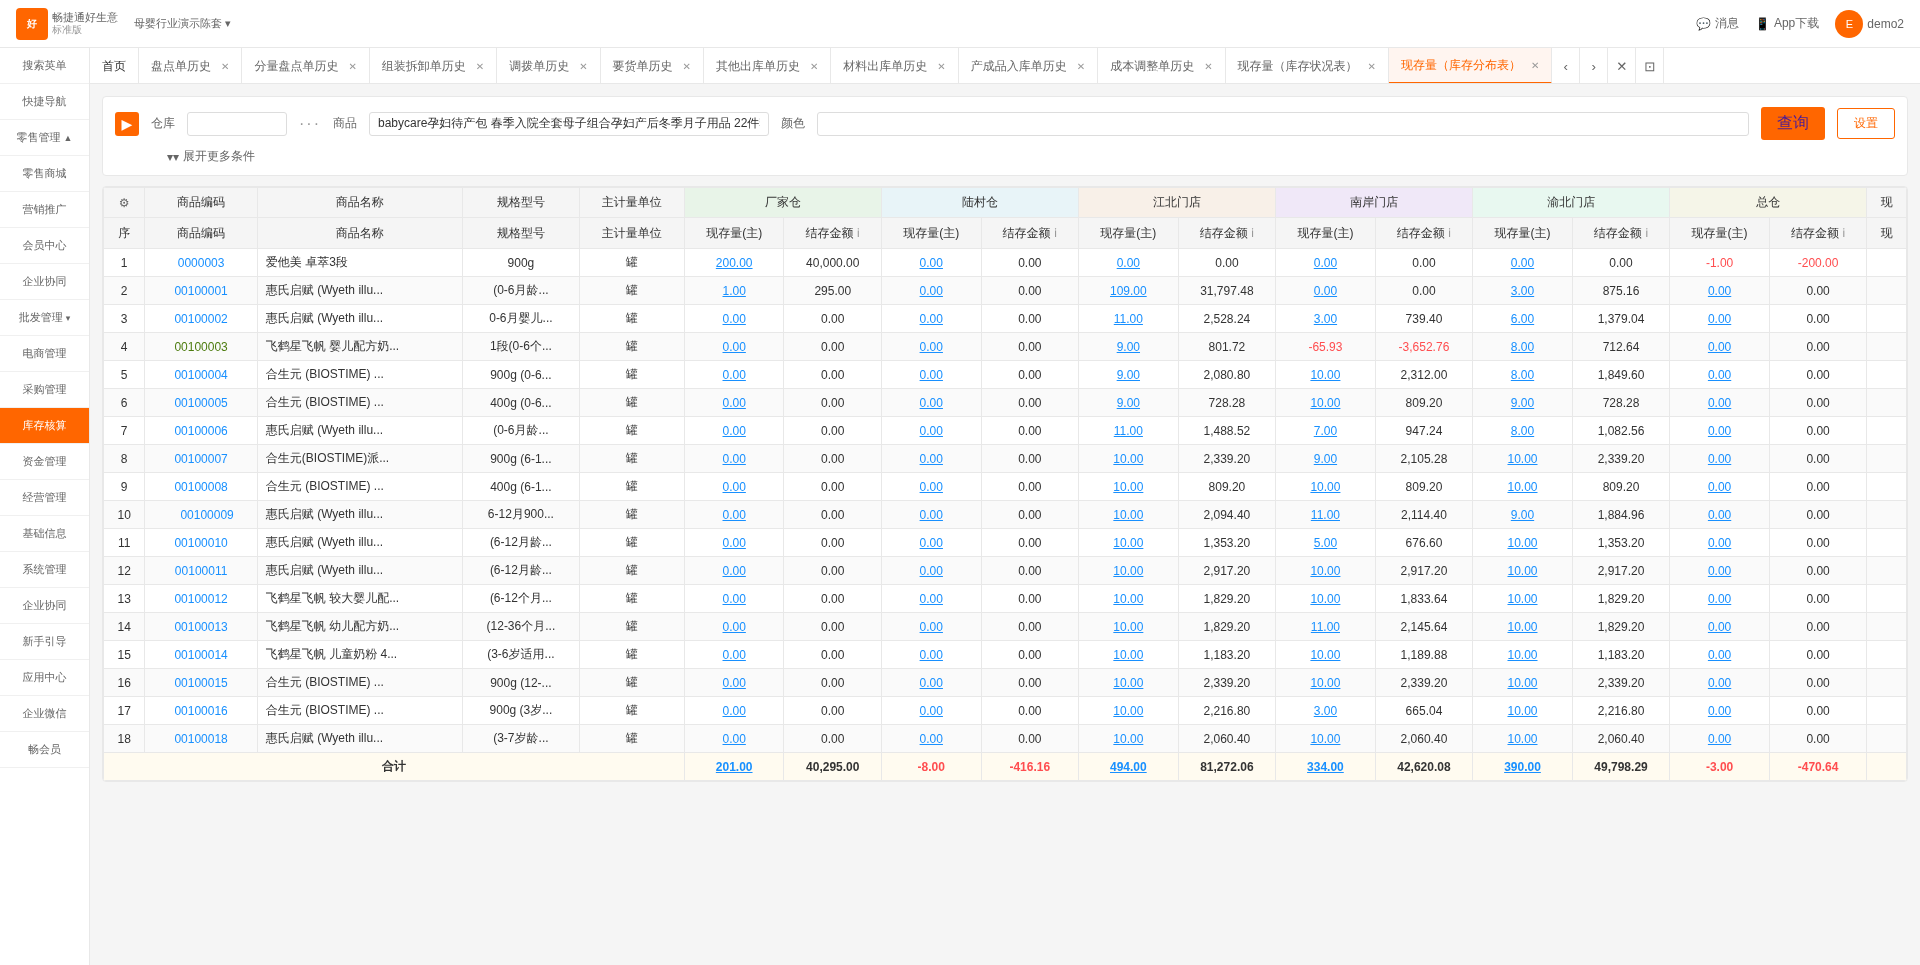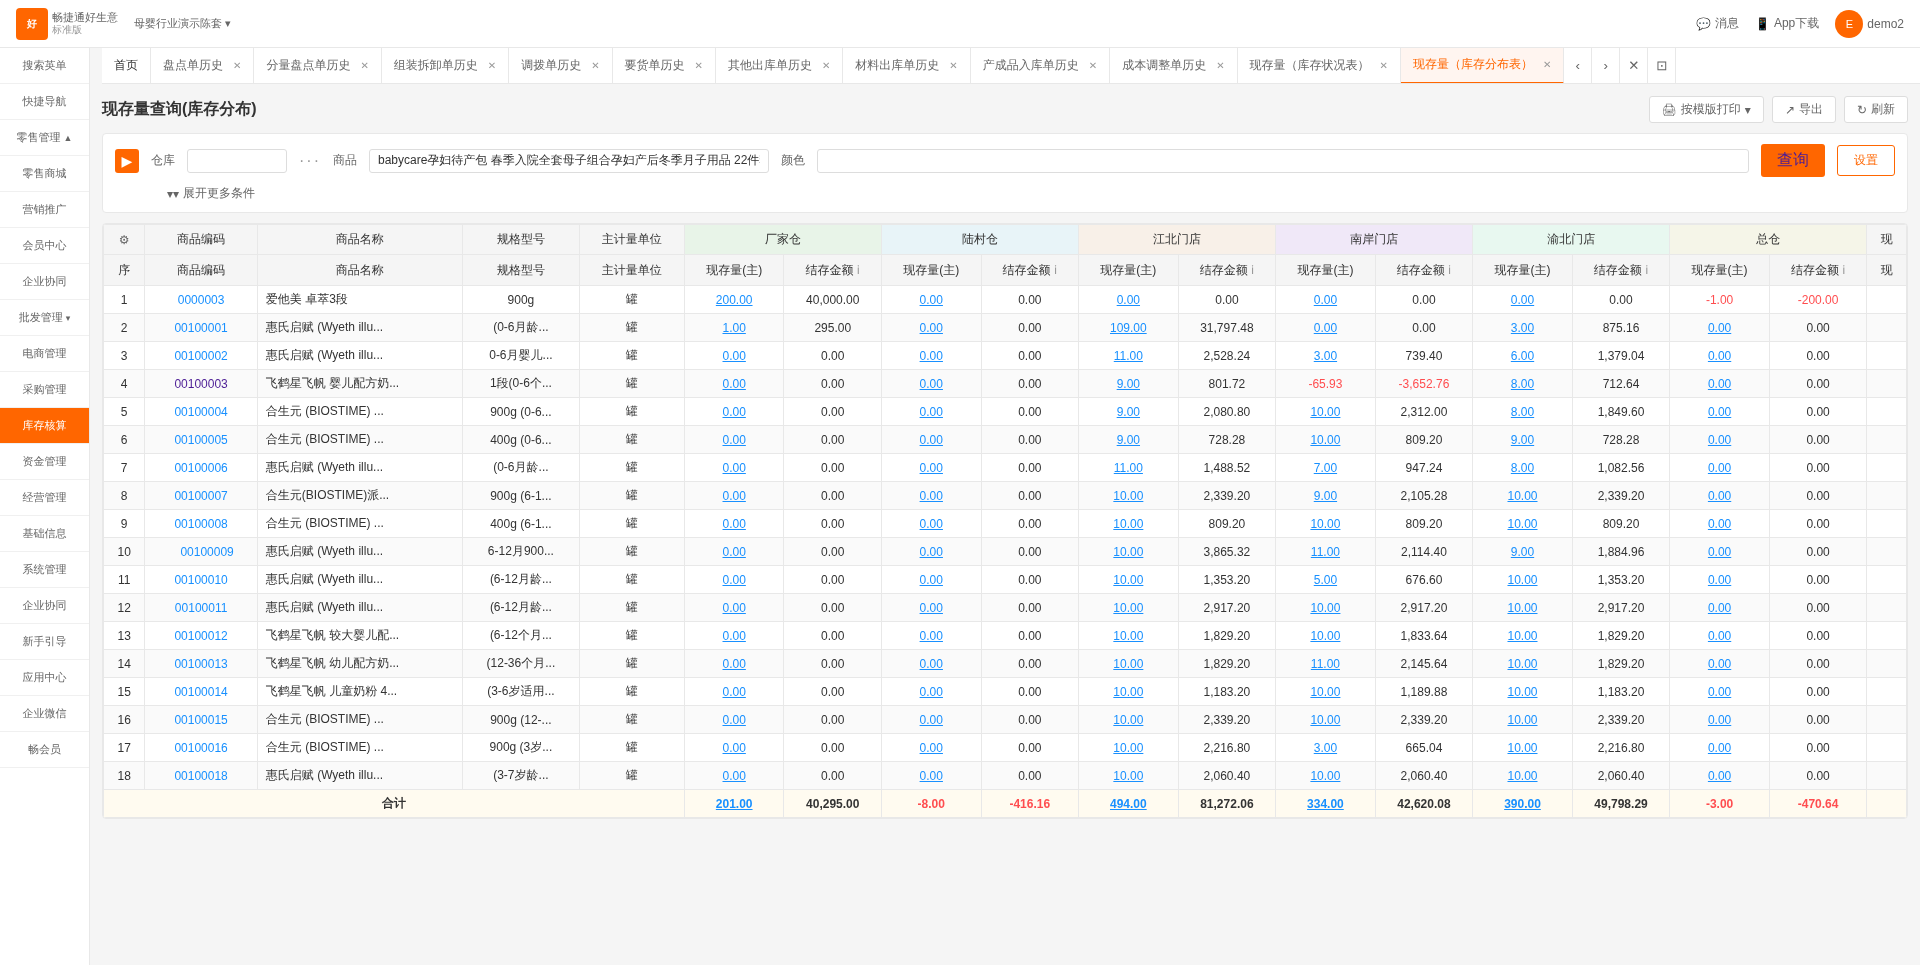--- a/index.html
+++ b/index.html
@@ -22,23 +22,22 @@
     .logo-text { font-size: 11px; color: #666; line-height: 1.2; }
     .top-bar-right { display: flex; align-items: center; gap: 16px; }
     .top-bar-icon { display: flex; align-items: center; gap: 4px; color: #666; font-size: 12px; cursor: pointer; }
     .user-avatar { width: 28px; height: 28px; border-radius: 50%; background: #ff6600; display: flex; align-items: center; justify-content: center; color: white; font-size: 11px; }
 
     
     .tab-bar {
       height: 36px;
       background: #fff;
       display: flex;
-      align-items: center;
       border-bottom: 1px solid #e8e8e8;
-      position: fixed; top: 48px; left: 102px; right: 0; z-index: 99;
+      position: fixed; top: 48px; left: 90px; right: 0; z-index: 99;
       overflow: hidden;
     }
     .tab-item {
       height: 36px;
       padding: 0 12px;
       display: flex;
       align-items: center;
       gap: 6px;
       font-size: 12px;
       cursor: pointer;
@@ -299,38 +298,20 @@
   <div class="tab-item">现存量（库存状况表） <span class="tab-close">✕</span></div>
   <div class="tab-item active">现存量（库存分布表） <span class="tab-close">✕</span></div>
   <button class="tab-nav-btn">‹</button>
   <button class="tab-nav-btn">›</button>
   <button class="tab-nav-btn">✕</button>
   <button class="tab-nav-btn">⊡</button>
 </div>
 
 <div class="main-content">
 
-  <div class="page-header">
-    <div class="page-title">现存量查询(库存分布)</div>
-    <div class="header-actions">
-      <button class="btn-action">
-        <span>🖨</span>
-        <span>按模版打印</span>
-        <span>▾</span>
-      </button>
-      <button class="btn-action">
-        <span>↗</span>
-        <span>导出</span>
-      </button>
-      <button class="btn-action">
-        <span>↻</span>
-        <span>刷新</span>
-      </button>
-    </div>
-  </div>
 
   <div class="filter-area">
     <div class="filter-row">
       <div class="expand-arrow-btn">▶</div>
       <span class="filter-label">仓库</span>
       <input class="filter-input" value="" style="width: 100px;">
       <span class="filter-dots">···</span>
       <span class="filter-label">商品</span>
       <input class="filter-input-long" value="babycare孕妇待产包 春季入院全套母子组合孕妇产后冬季月子用品 22件套 ..." style="">
       <span class="filter-label">颜色</span>
@@ -444,21 +425,21 @@
     <td class="num-link">3.00</td>
     <td class="">739.40</td>
     <td class="num-link">6.00</td>
     <td>1,379.04</td>
     <td class="num-link">0.00</td>
     <td class="">0.00</td>
     <td></td>
   </tr>
             <tr style="background: rgb(250, 250, 250);">
     <td>4</td>
-    <td style="color:#4c1d95;cursor:pointer;">00100003</td>
+    <td style="color:#4d7c0f;cursor:pointer;">00100003</td>
     <td style="text-align:left;max-width:160px;overflow:hidden;text-overflow:ellipsis;">飞鹤星飞帆 婴儿配方奶...</td>
     <td>1段(0-6个...</td>
     <td>罐</td>
     <td class="num-link">0.00</td>
     <td>0.00</td>
     <td class="num-link">0.00</td>
     <td>0.00</td>
     <td class="num-link">9.00</td>
     <td>801.72</td>
     <td class="num-negative">-65.93</td>
@@ -573,21 +554,21 @@
     <td>10</td>
     <td style="color:#1890ff;cursor:pointer;padding-left:20px;">00100009</td>
     <td style="text-align:left;max-width:160px;overflow:hidden;text-overflow:ellipsis;">惠氏启赋 (Wyeth illu...</td>
     <td>6-12月900...</td>
     <td>罐</td>
     <td class="num-link">0.00</td>
     <td>0.00</td>
     <td class="num-link">0.00</td>
     <td>0.00</td>
     <td class="num-link">10.00</td>
-    <td>3,865.32</td>
+    <td>2,094.40</td>
     <td class="num-link">11.00</td>
     <td class="">2,114.40</td>
     <td class="num-link">9.00</td>
     <td>1,884.96</td>
     <td class="num-link">0.00</td>
     <td class="">0.00</td>
     <td></td>
   </tr>
             <tr>
     <td>11</td>

